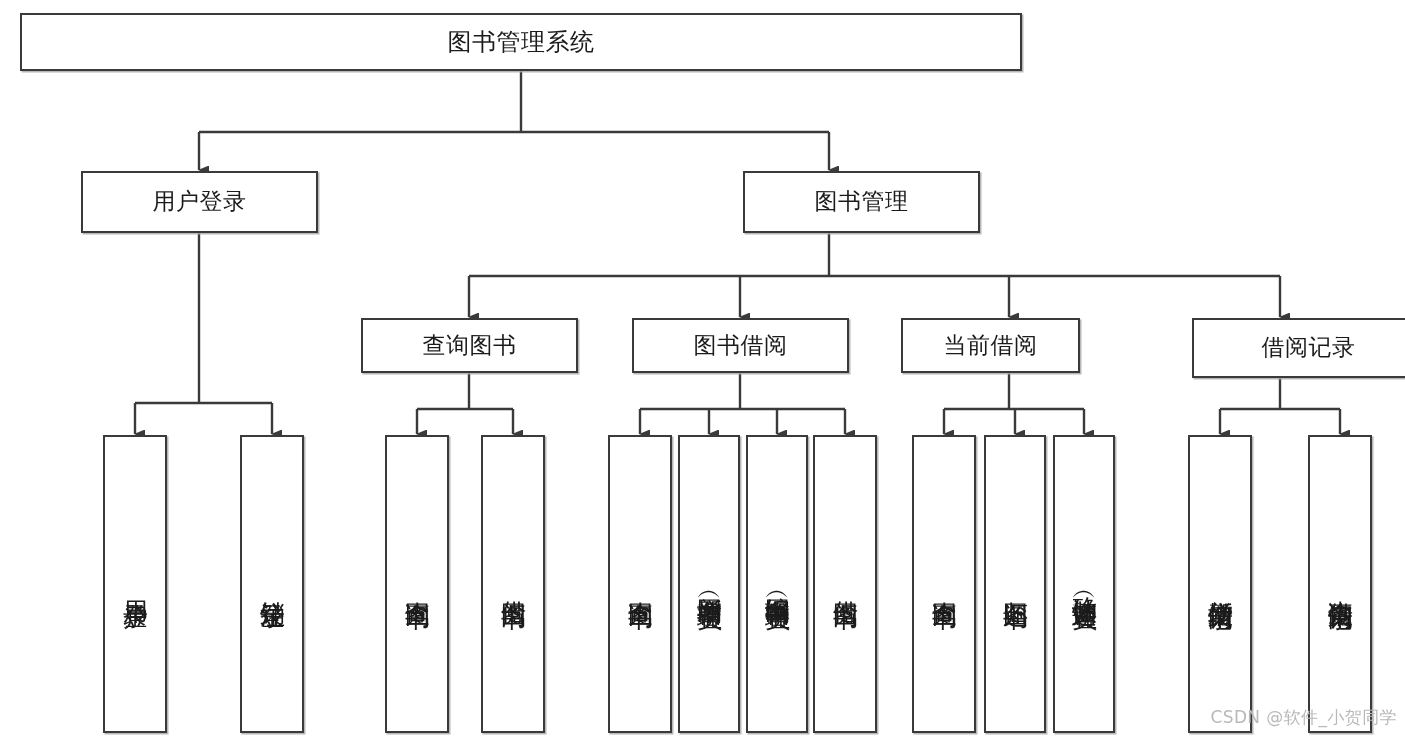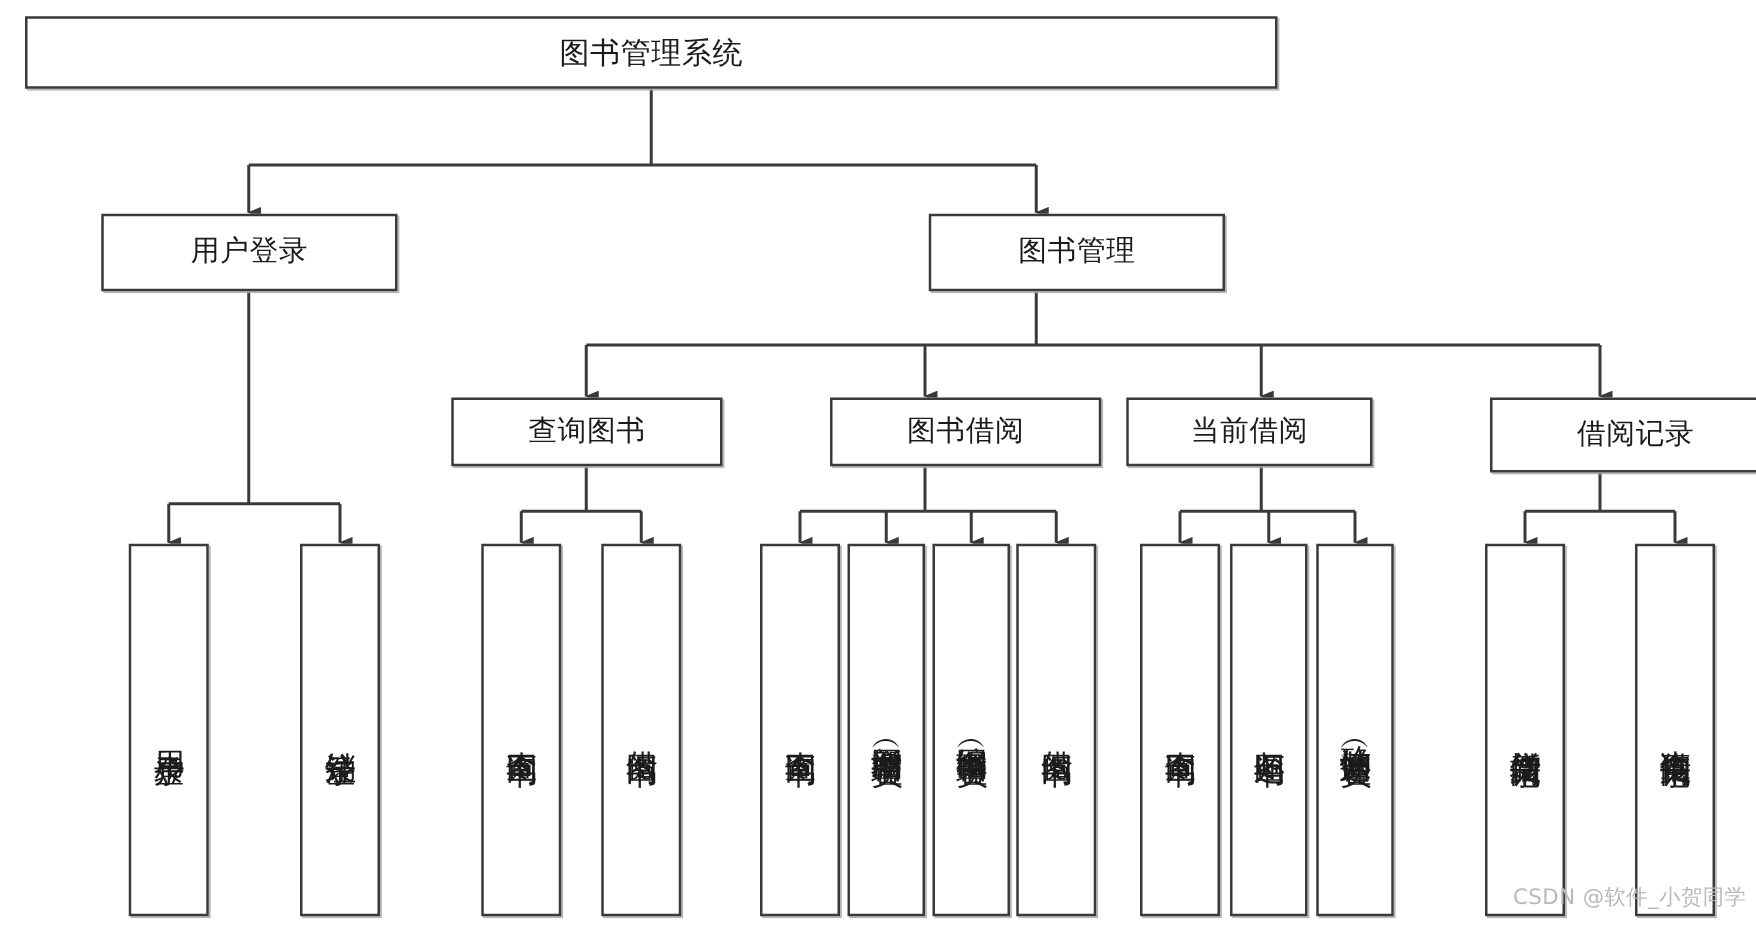--- a/index.html
+++ b/index.html
@@ -139,24 +139,24 @@
       </div>
       <div class="node horiz" style="left: 81px; top: 171px; width: 237px; height: 62px;">
         <span class="node-label">用户登录</span>
       </div>
       <div class="node horiz" style="left: 711px; top: 171px; width: 237px; height: 62px; margin-left: 32px;">
         <span class="node-label">图书管理</span>
       </div>
       <div class="node horiz" style="left: 361px; top: 318px; width: 217px; height: 55px;">
         <span class="node-label">查询图书</span>
       </div>
-      <div class="node horiz" style="left: 632px; top: 318px; width: 217px; height: 55px; margin-left: 32px;">
+      <div class="node horiz" style="left: 632px; top: 318px; width: 217px; height: 55px;">
         <span class="node-label">图书借阅</span>
       </div>
-      <div class="node horiz" style="left: 901px; top: 318px; width: 197px; height: 55px;">
+      <div class="node horiz" style="left: 901px; top: 318px; width: 179px; height: 55px;">
         <span class="node-label">当前借阅</span>
       </div>
       <div class="node horiz" style="left: 1192px; top: 318px; width: 217px; height: 60px; padding-left: 16px;">
         <span class="node-label">借阅记录</span>
       </div>
       <div class="node leaf" style="left: 103px; top: 435px; width: 64px; height: 298px;">
         <span class="node-label">用户登录</span>
       </div>
       <div class="node leaf" style="left: 240px; top: 435px; width: 64px; height: 298px;">
         <span class="node-label">注销登录</span>

